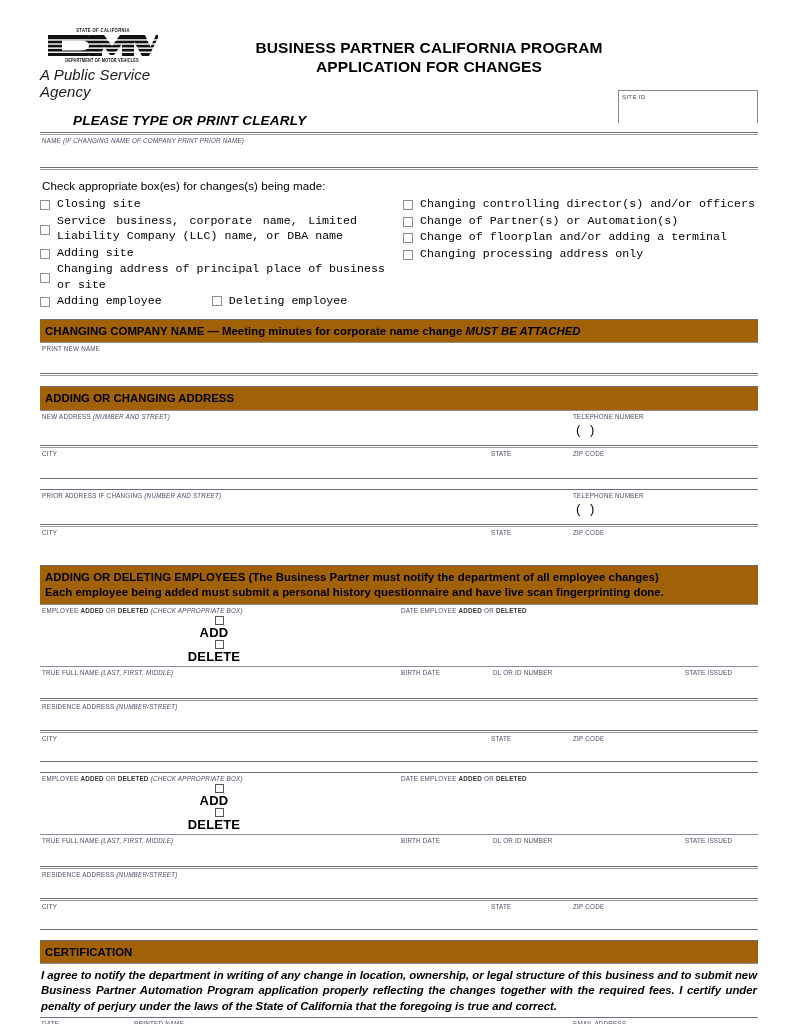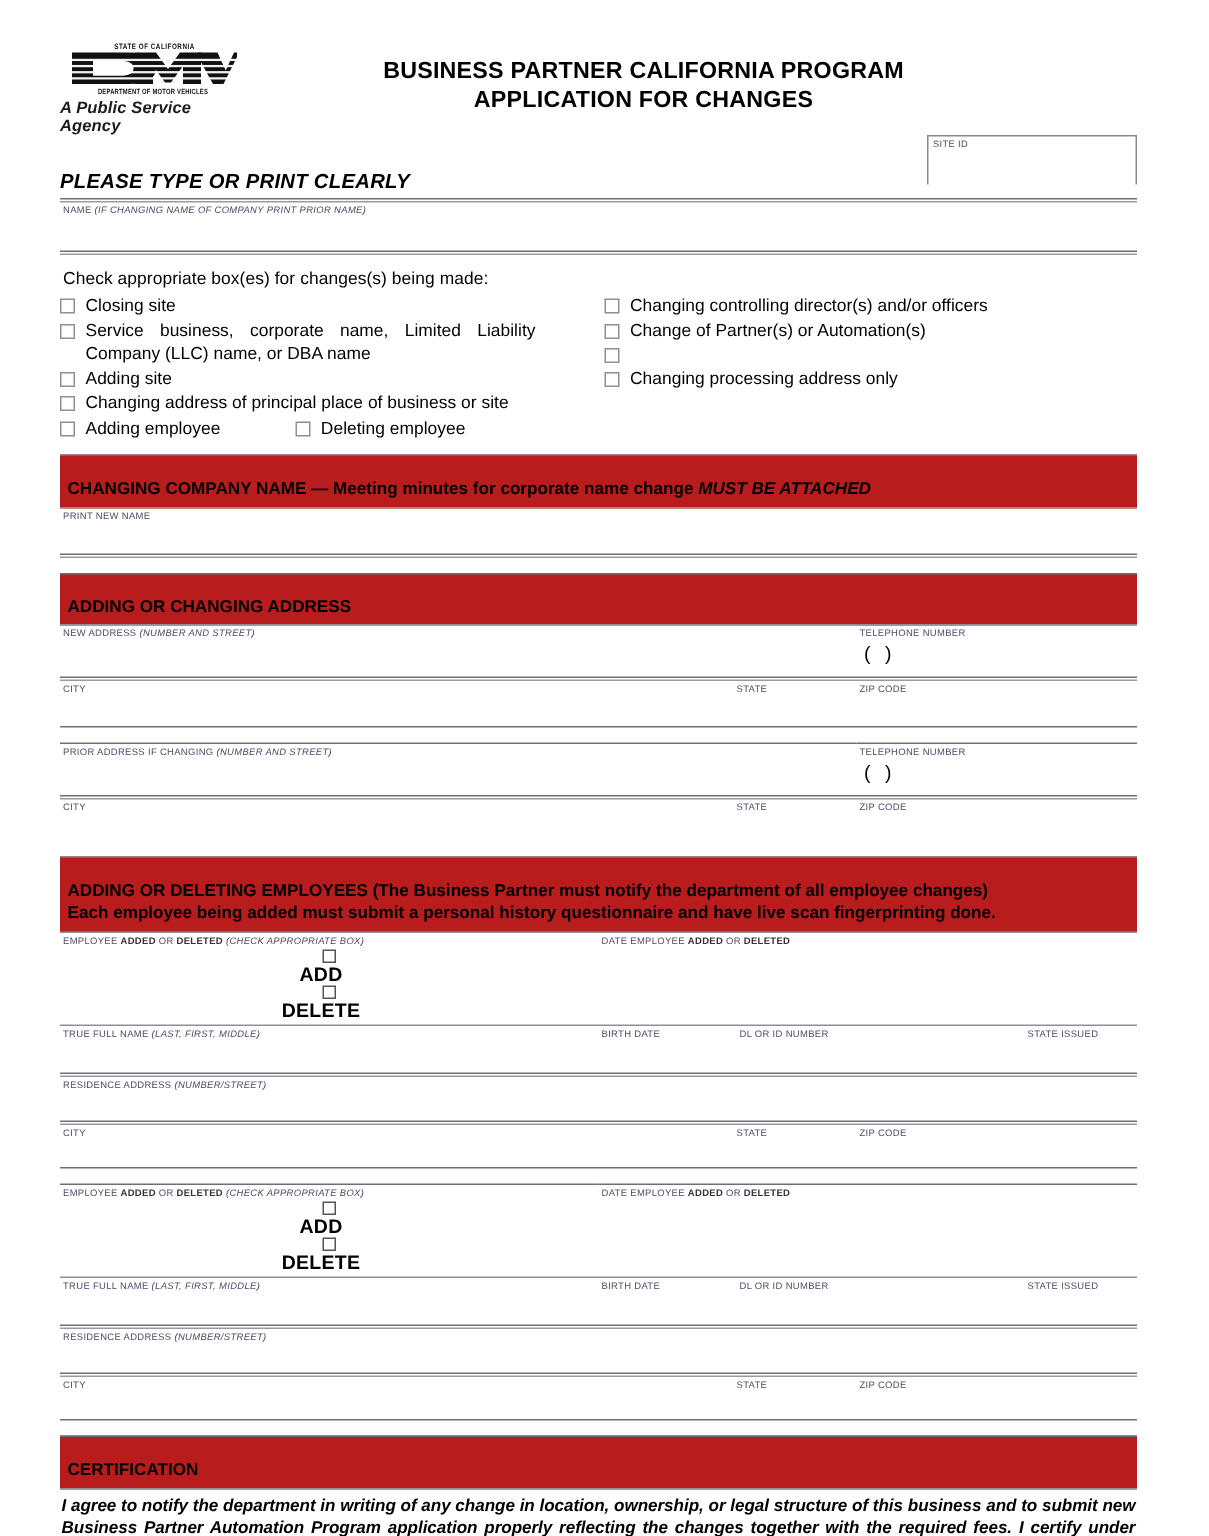--- a/index.html
+++ b/index.html
@@ -42,34 +42,34 @@
   .logo-dmv{
     width:112px;height:23px;margin-left:6px;margin-top:1px;
     position:relative;
   }
   .logo-dept{
     font-size:3.9px;font-weight:bold;letter-spacing:.15px;
     width:112px;margin-left:6px;text-align:center;
     transform:scaleY(1.3);color:#111;margin-top:1px;
   }
   .logo-tag{
-    font-size:11px;font-style:italic;font-weight:bold;
+    font-size:15px;font-style:italic;font-weight:normal;
     margin-top:3px;color:#1b1b1b;letter-spacing:.1px;
     font-family:"Liberation Sans", sans-serif;
   }
   .title-block{
     flex:1;text-align:center;padding-top:12px;padding-right:62px;
   }
   .title-l1,.title-l2{
     font-size:15.5px;font-weight:bold;letter-spacing:.15px;line-height:19px;
   }
 
   
   .typerow{
-    position:relative;height:34px;margin-top:10px;
+    position:relative;height:34px;margin-top:10px;margin-left:33px;
   }
   .typerow .ptp{
     position:absolute;left:0;bottom:4px;
     font-size:13.5px;font-style:italic;font-weight:bold;letter-spacing:.2px;
   }
   .siteid{
     position:absolute;right:0;top:-8px;
     width:140px;height:33px;
     border:1px solid #8a8a8a;
     border-bottom:none;
@@ -90,36 +90,36 @@
   .fieldlabel i{font-style:italic;}
   .fieldlabel b{font-weight:bold;color:#333;}
 
   
   .chk-intro{
     font-size:11.6px;margin:9px 0 4px 2px;letter-spacing:.05px;
   }
   .chk-cols{display:flex;}
   .chk-col-l{width:362px;flex:0 0 362px;}
   .chk-col-r{flex:1;padding-left:1px;}
-  .chk-row{display:flex;align-items:flex-start;margin-bottom:1px;min-height:15px;}
+  .chk-row{display:flex;align-items:center;margin-bottom:1px;min-height:15px;font-family:Liberation Mono, monospace;}
   .box{
     width:10px;height:10px;flex:0 0 10px;
     border:1.3px solid #8e8e99;background:#fff;
     margin-top:3px;margin-right:7px;box-sizing:border-box;
   }
   .chk-lab{font-size:11.6px;line-height:15.5px;letter-spacing:.02px;}
   .chk-lab.just{text-align:justify;width:300px;}
   .inline-second{display:flex;align-items:flex-start;margin-left:50px;}
 
   
   .bar{
-    background:#b91c1c;
+    background:#a16207;
     border-top:1.6px solid #6e6e78;
     border-bottom:1.2px solid #8f8f99;
-    padding:15px 5px 4px 5px;
+    padding:4px 5px 4px 5px;
     font-size:11.4px;font-weight:bold;letter-spacing:.01px;
     line-height:14.5px;
   }
   .bar i{font-style:italic;}
   .bar.two{line-height:15px;}
   .thinline{border-top:1px solid #8f8f99;}
   .vline{border-left:1px solid #5a5a66;}
 
   table.grid{border-collapse:collapse;width:100%;table-layout:fixed;}
   table.grid td{
@@ -245,20 +245,21 @@
       <div class="chk-row">
         <div class="box"></div>
         <div class="chk-lab">Changing controlling director(s) and/or officers</div>
       </div>
       <div class="chk-row">
         <div class="box"></div>
         <div class="chk-lab">Change of Partner(s) or Automation(s)</div>
       </div>
       <div class="chk-row">
         <div class="box"></div>
+        <div class="chk-lab">Change of floorplan and/or adding a terminal</div>
       </div>
       <div class="chk-row">
         <div class="box"></div>
         <div class="chk-lab">Changing processing address only</div>
       </div>
     </div>
   </div>
 
   <div style="height:9px"></div>
 

